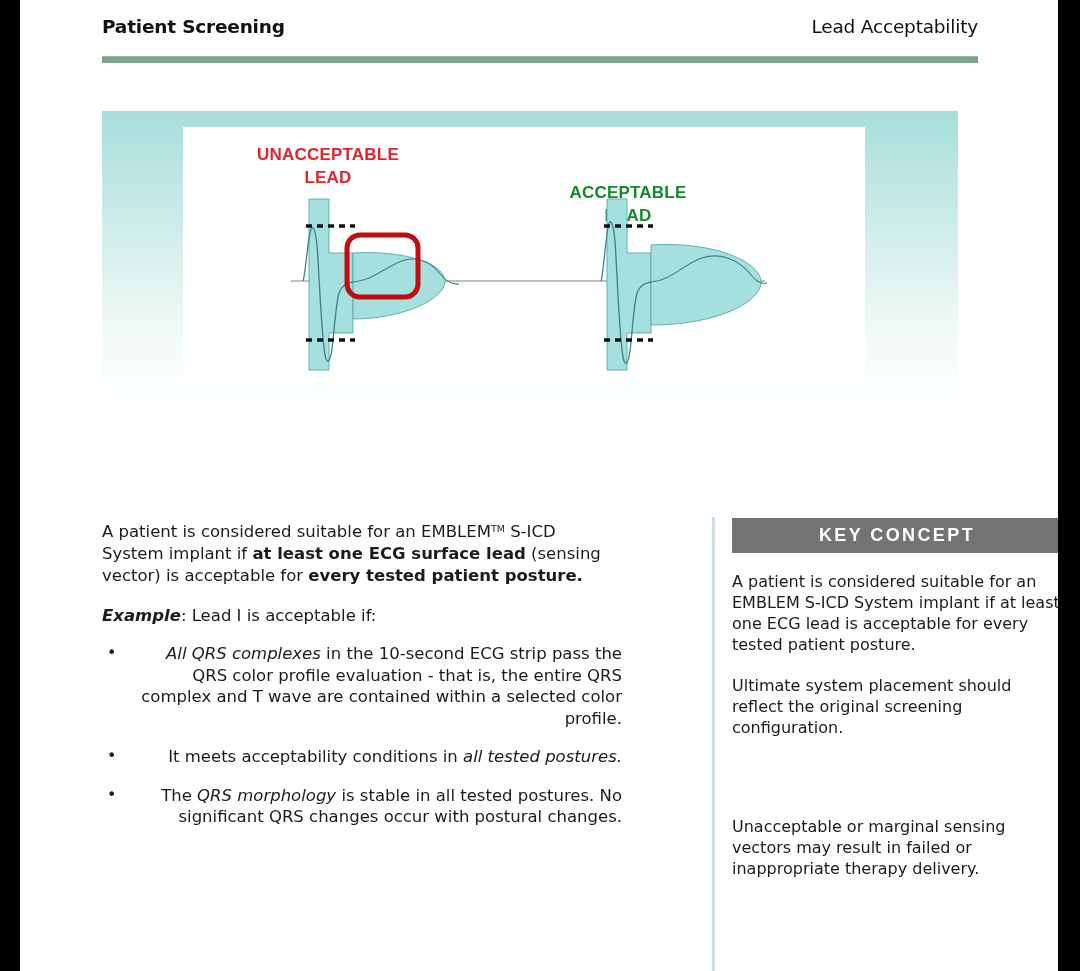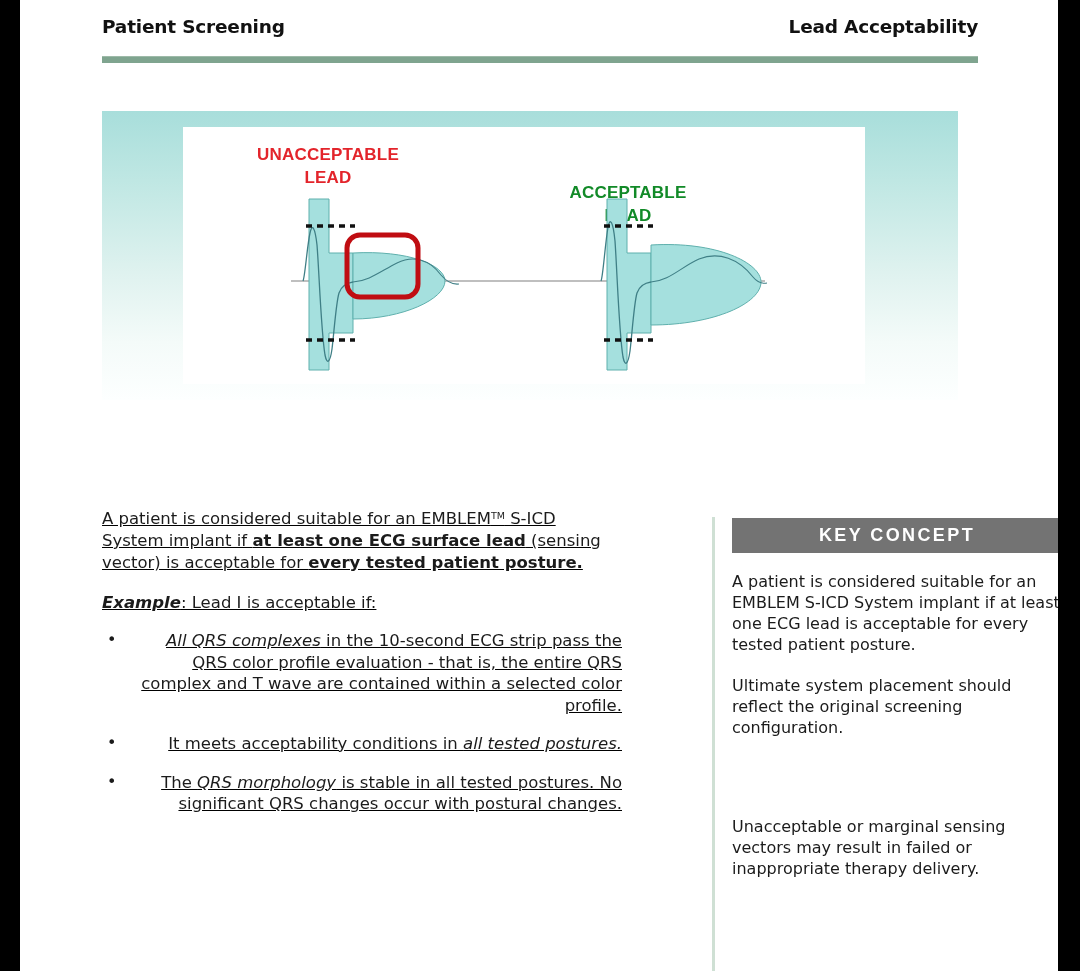--- a/index.html
+++ b/index.html
@@ -41,21 +41,21 @@
     height: 34px;
   }
   .hdr-left {
     font-size: 18.5px;
     font-weight: bold;
     color: #111111;
     letter-spacing: -0.2px;
   }
   .hdr-right {
     font-size: 18.5px;
-    font-weight: bold;
+    font-weight: normal;
     color: #111111;
     letter-spacing: -0.2px;
   }
   .header-rule {
     position: absolute;
     left: 0;
     top: 40px;
     width: 876px;
     height: 6px;
     background: #7fa48f;
@@ -104,23 +104,22 @@
   .body-wrap {
     position: absolute;
     left: 82px;
     top: 500px;
     width: 876px;
     height: 471px;
   }
   .col-left {
     position: absolute;
     left: 0;
-    top: 5px;
+    top: 18px;
     width: 520px;
-    text-decoration: underline;
   }
   .col-divider {
     position: absolute;
     left: 610px;
     top: 17px;
     width: 3px;
     height: 454px;
     background: #cfe0d4;
   }
   .col-right {

